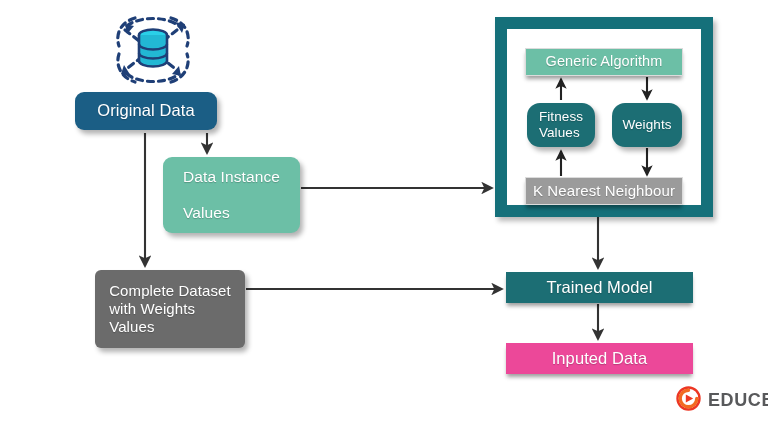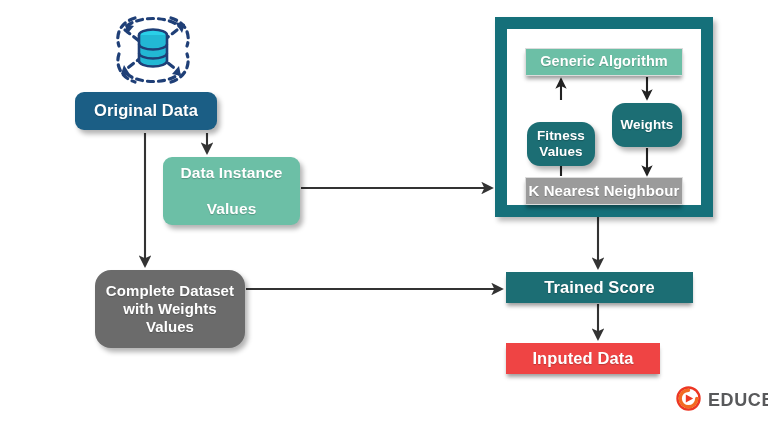--- a/index.html
+++ b/index.html
@@ -17,59 +17,59 @@
     background: #ffffff;
     overflow: hidden;
   }
 
   
   .node {
     position: absolute;
     display: flex;
     align-items: center;
     justify-content: center;
-    text-align: center;
+    text-align: left;
     color: #ffffff;
-    font-weight: bold;
+    font-weight: normal;
     line-height: 1.18;
     box-sizing: border-box;
     letter-spacing: .1px;
     text-shadow: 0 1px 1px rgba(0,0,0,.22);
   }
 
   .shadow-soft { box-shadow: 3px 4px 5px rgba(0,0,0,.30); }
   .shadow-bar  { box-shadow: 0 4px 4px -1px rgba(0,0,0,.38); }
 
   
   #node-original-data {
     left: 75px; top: 92px; width: 142px; height: 38px;
     background: #1b5e85;
     border-radius: 9px;
     font-size: 16.5px;
   }
   #node-data-instance {
-    left: 163px; top: 157px; width: 137px; height: 68px;
+    left: 163px; top: 157px; width: 137px; height: 76px;
     background: #6cbfa6;
     border-radius: 9px;
     font-size: 15.5px;
   }
   #node-complete-dataset {
     left: 95px; top: 270px; width: 150px; height: 78px;
     background: #6b6b6b;
-    border-radius: 16px;
+    border-radius: 6px;
     font-size: 15px;
   }
   #node-trained-model {
     left: 506px; top: 272px; width: 187px; height: 31px;
     background: #1c6e74;
     font-size: 16.5px;
   }
   #node-inputed-data {
-    left: 506px; top: 343px; width: 154px; height: 31px;
-    background: #ef4444;
+    left: 506px; top: 343px; width: 187px; height: 31px;
+    background: #ec4899;
     font-size: 16.5px;
   }
 
   
   #model-container {
     position: absolute;
     left: 495px; top: 17px;
     width: 218px; height: 200px;
     background: #15707a;
     box-sizing: border-box;
@@ -91,21 +91,20 @@
     left: 18px; top: 148px; width: 158px; height: 28px;
     background: #9b9b9b;
     font-size: 15px;
     border: 1px solid #dcdcdc;
   }
   #node-fitness-score {
     left: 20px; top: 74px; width: 68px; height: 44px;
     background: #1c6e74;
     border-radius: 13px;
     font-size: 13.5px;
-    margin-top: 19px;
   }
   #node-weights {
     left: 105px; top: 74px; width: 70px; height: 44px;
     background: #1c6e74;
     border-radius: 13px;
     font-size: 13.5px;
   }
 
   
   .conn { position: absolute; }
@@ -225,21 +224,21 @@
           <span>Values</span>
         </span>
       </div>
 
       <div class="node shadow-soft" id="node-weights">Weights</div>
 
       <div class="node shadow-bar" id="node-knn">K Nearest Neighbour</div>
     </div>
   </div>
 
-  <div class="node shadow-bar" id="node-trained-model">Trained Score</div>
+  <div class="node shadow-bar" id="node-trained-model">Trained Model</div>
 
   <div class="node shadow-bar" id="node-inputed-data">Inputed Data</div>
 
   <div id="educba-logo">
     <span>
       <svg width="25" height="25" viewBox="0 0 25 25">
         <circle cx="12.5" cy="12.5" r="11" fill="none" stroke="#ed3724" stroke-width="2.4"></circle>
         <path d="M12.5 4.2 a8.3 8.3 0 1 0 8.3 8.3" fill="none" stroke="#f26a21" stroke-width="3.4" stroke-linecap="round"></path>
         <path d="M9.8 8.6 L17.2 12.5 L9.8 16.4 z" fill="#ed3724"></path>
       </svg>

